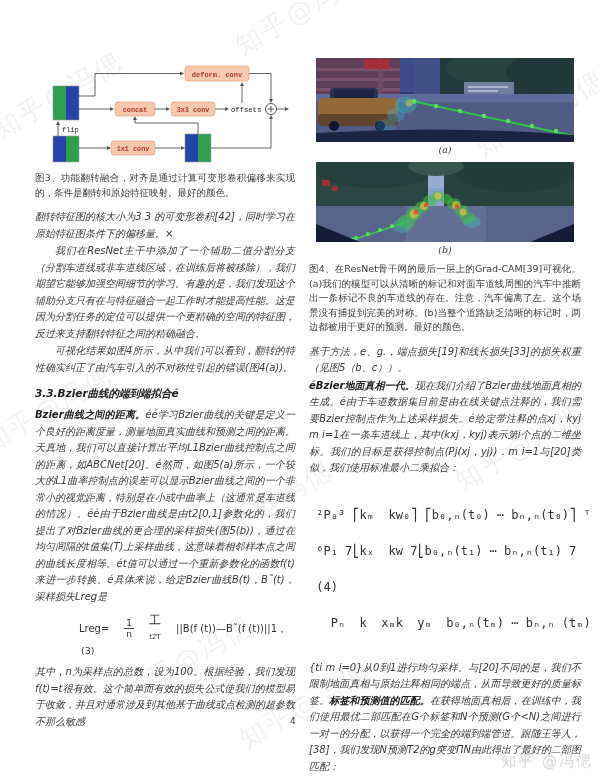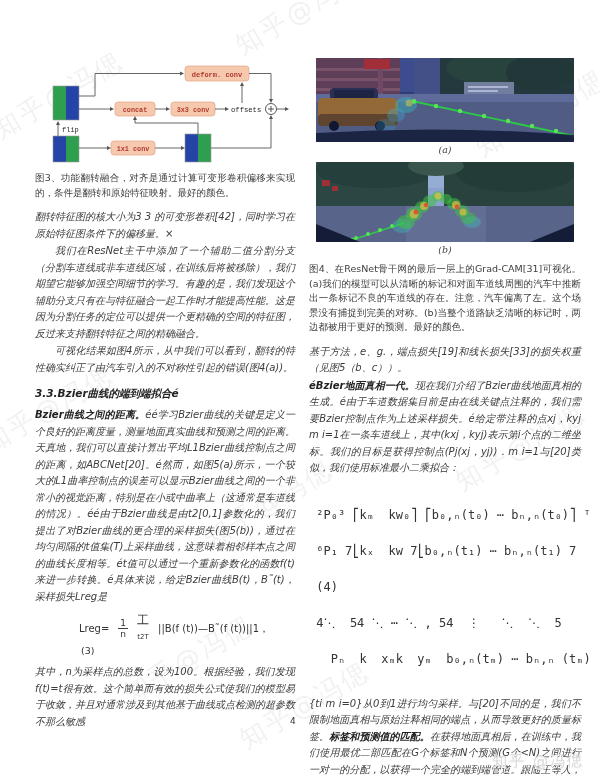--- a/index.html
+++ b/index.html
@@ -15,35 +15,35 @@
   .lead{font-weight:bold;color:#222;}
   
   .fig3{margin:2px 0 0 2px;font-family:Liberation Mono, monospace;}
   .fig3 svg{display:block;}
   
   .street{display:block;margin:0 auto;border-radius:1px;}
   .figlabel{font-family:"DejaVu Serif",serif;font-style:italic;font-size:9.5px;text-align:center;
             margin:2px 0 7px 0;color:#444;}
   
   .eq3{position:relative;margin:10px 0 8px 0;padding-left:44px;font-size:10px;color:#333;}
-  .eq3 .row{display:flex;align-items:center;gap:9px;}
+  .eq3 .row{display:flex;align-items:center;gap:15px;}
   .frac{display:inline-flex;flex-direction:column;align-items:center;font-size:9px;line-height:10px;}
   .frac .den{border-top:1px solid #444;padding:0 2px;}
   .sigma{display:inline-flex;flex-direction:column;align-items:center;line-height:10px;}
   .sigma .s{font-size:12px;}
   .sigma .sub{font-size:7px;margin-top:7px;}
   .eq3 .eqnum{font-size:9.5px;margin-top:3px;margin-left:2px;}
   
   .eq4{font-family:"DejaVu Sans Mono",monospace;font-size:12px;line-height:12px;
        margin:8px 0 7px 0;color:#333;white-space:pre;}
   .eq4 span{display:block;}
   
   .wm{position:absolute;font-size:26px;letter-spacing:3px;color:rgba(120,120,120,0.10);
       transform:rotate(-30deg);white-space:nowrap;pointer-events:none;}
-  .wm-corner{position:absolute;right:16px;bottom:6px;font-size:15px;letter-spacing:2px;
+  .wm-corner{position:absolute;right:7px;bottom:6px;font-size:15px;letter-spacing:2px;
              color:#dadada;text-shadow:0 1px 0 #f4f4f4;}
   .pagenum{position:absolute;left:290px;top:716px;font-size:9px;color:#333;}
 </style>
 </head>
 <body>
 
 <div class="page">
 
   <span class="wm" style="left:-14px;top:78px">知乎@冯偲</span>
   <span class="wm" style="left:228px;top:-6px">知乎@冯偲</span>
@@ -248,30 +248,29 @@
             <circle cx="76" cy="64" r="2" fill="#5aff4e"></circle>
             <circle cx="36" cy="78" r="2.4" fill="#5aff4e"></circle>
           </g>
           <polygon points="0,80 0,62 44,80" fill="#141a2a"></polygon>
           <polygon points="258,80 258,62 214,80" fill="#141a2a"></polygon>
           <rect width="258" height="80" fill="#1e2e9e" opacity="0.13"></rect>
         </svg>
       </div>
       <div class="figlabel">(b)</div>
 
-      <p class="caption">图4、在ResNet骨干网的最后一层上的Grad-CAM[31]可视化。(a)我们的模型可以从清晰的标记和对面车道线周围的汽车中推断出一条标记不良的车道线的存在。注意，汽车偏离了左。这个场景没有捕捉到完美的对称。(b)当整个道路缺乏清晰的标记时，两边都被用于更好的预测。最好的颜色。</p>
+      <p class="caption">图4、在ResNet骨干网的最后一层上的Grad-CAM[39]可视化。(a)我们的模型可以从清晰的标记和对面车道线周围的汽车中推断出一条标记不良的车道线的存在。注意，汽车偏离了左。这个场景没有捕捉到完美的对称。(b)当整个道路缺乏清晰的标记时，两边都被用于更好的预测。最好的颜色。</p>
 
       <p class="body">基于方法，e、g.，端点损失[19]和线长损失[33]的损失权重（见图5（b、c））。</p>
       <p class="body"><span class="lead">éBzier地面真相一代。</span><span>现在我们介绍了Bzier曲线地面真相的生成。é由于车道数据集目前是由在线关键点注释的，我们需要Bzier控制点作为上述采样损失。é给定带注释的点xj，kyj m i=1在一条车道线上，其中(kxj，kyj)表示第i个点的二维坐标。我们的目标是获得控制点(Pj(xj，yj))．m i=1与[20]类似，我们使用标准最小二乘拟合：</span></p>
 
       <div class="eq4">
         <span> ²P₀³ ⎡kₘ  kw₀⎤ ⎡b₀,ₙ(t₀) ⋯ bₙ,ₙ(t₀)⎤ ᵀ</span>
         <span> ⁶P₁ 7⎣kₓ  kw 7⎣b₀,ₙ(t₁) ⋯ bₙ,ₙ(t₁) 7</span>
         <span> (4)</span>
-        <span> 4⋱  54 ⋱ ⋯ ⋱ , 54  ⋮   ⋱  ⋱  5</span>
         <span>   Pₙ  k  xₘk  yₘ  b₀,ₙ(tₘ) ⋯ bₙ,ₙ (tₘ)</span>
       </div>
 
       <p class="body"><span>{ti m i=0}从0到1进行均匀采样。与[20]不同的是，我们不限制地面真相与原始注释相同的端点，从而导致更好的质量标签。</span><span class="lead">标签和预测值的匹配。</span><span>在获得地面真相后，在训练中，我们使用最优二部匹配在G个标签和N个预测(G个&lt;N)之间进行一对一的分配，以获得一个完全的端到端管道。跟随王等人，[38]，我们发现N预测T2的g突变ΠN由此得出了最好的二部图匹配：</span></p>
 
     </div>
   </div>
 
   <div class="pagenum">4</div>
   <div class="wm-corner">知乎 @冯偲</div>

